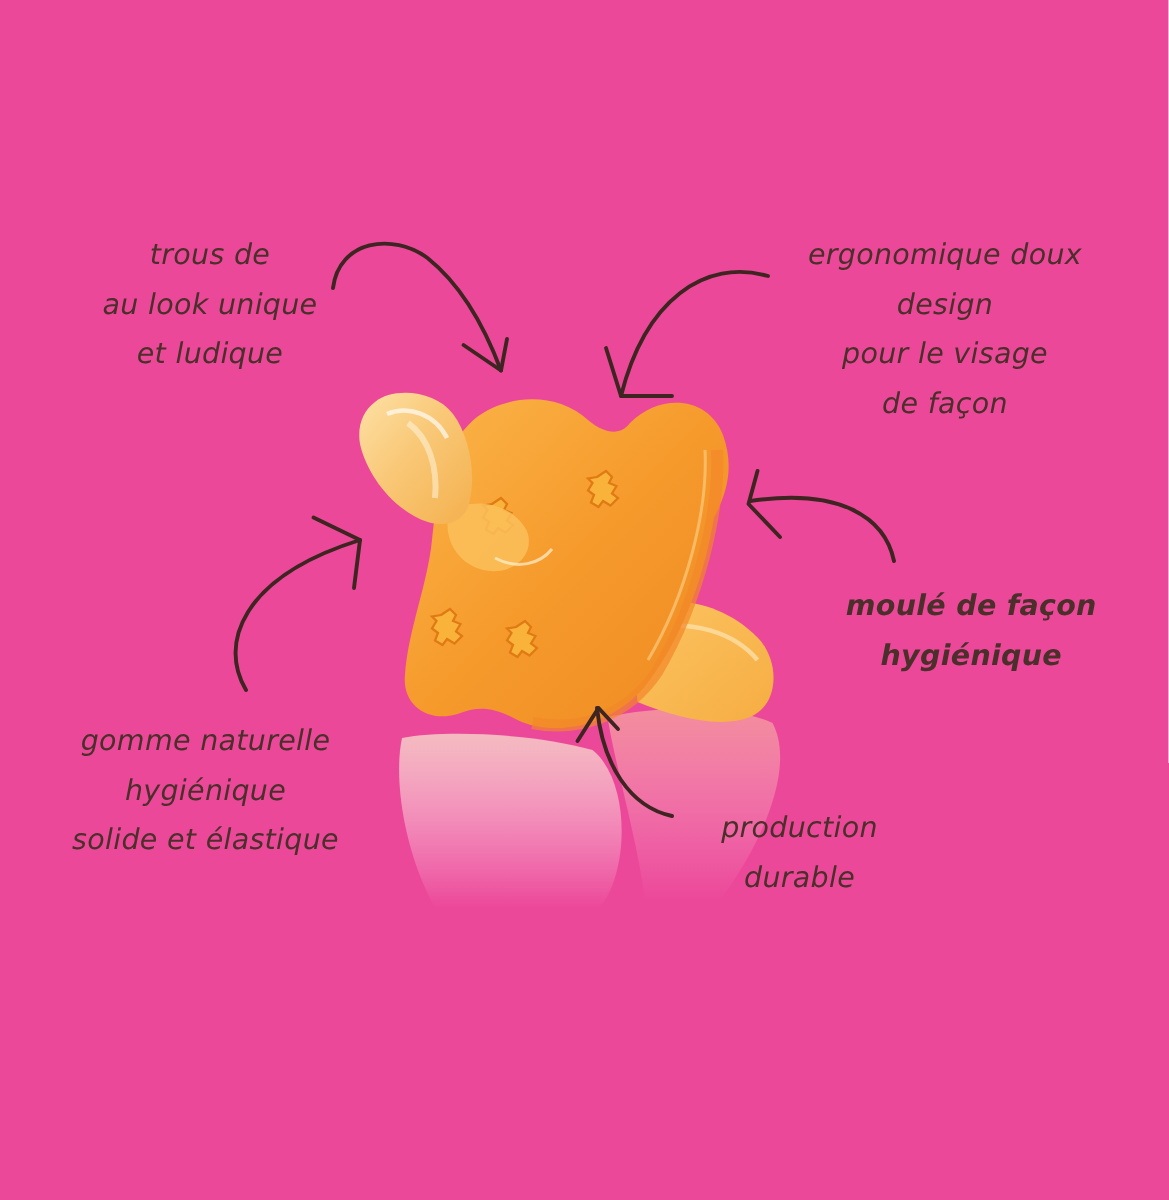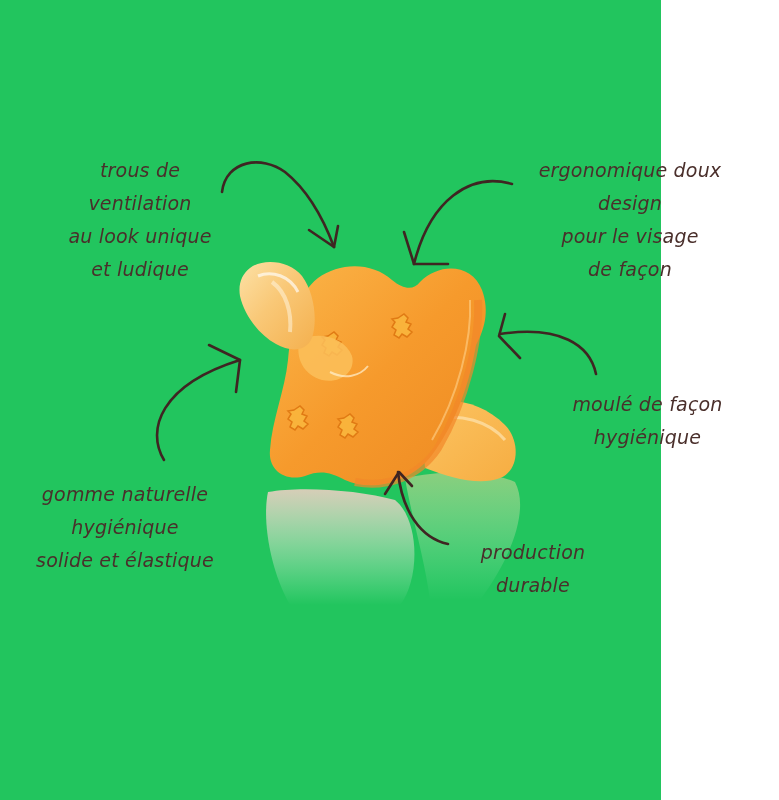--- a/index.html
+++ b/index.html
@@ -10,22 +10,22 @@
     body {
       width: 779px;
       height: 800px;
       position: relative;
       overflow: hidden;
       font-family: "DejaVu Sans", sans-serif;
     }
     .stage {
       position: absolute;
       left: 0; top: 0;
-      width: 661px; height: 800px;
-      background: #22c55e;
+      width: 779px; height: 800px;
+      background: #ec4899;
     }
     .art {
       position: absolute;
       left: 0; top: 0;
       width: 779px; height: 800px;
     }
     .label {
       position: absolute;
       text-align: center;
       color: #4a2f2b;
@@ -34,22 +34,22 @@
       font-size: 19px;
       line-height: 33px;
       letter-spacing: 0.2px;
       white-space: nowrap;
     }
     .label span {
       display: block;
     }
     #lbl-vent   { left: 20px;  top: 154px; width: 240px; }
     #lbl-design { left: 500px; top: 154px; width: 260px; }
-    #lbl-gomme  { left: 0px;   top: 478px; width: 250px; }
-    #lbl-moule  { left: 535px; top: 388px; width: 225px; }
+    #lbl-gomme  { left: 12px;   top: 478px; width: 250px; }
+    #lbl-moule  { left: 535px; top: 388px; width: 225px; font-weight: bold; }
     #lbl-prod   { left: 448px; top: 536px; width: 170px; }
   </style>
 </head>
 <body>
 
 <div class="stage">
 
   <svg class="art" viewBox="0 0 779 800" xmlns="http://www.w3.org/2000/svg">
     <defs>
       <linearGradient id="shieldGrad" x1="0" y1="0" x2="1" y2="1">
@@ -143,21 +143,20 @@
       </g>
       <g>
         <path d="M448 544 C 420 538, 402 510, 398 472"></path>
         <path d="M385 494 L 399 472 L 412 486"></path>
       </g>
     </g>
   </svg>
 
   <div class="label" id="lbl-vent">
     <span>trous de</span>
-    <span>ventilation</span>
     <span>au look unique</span>
     <span>et ludique</span>
   </div>
 
   <div class="label" id="lbl-design">
     <span>ergonomique doux</span>
     <span>design</span>
     <span>pour le visage</span>
     <span>de façon</span>
   </div>

